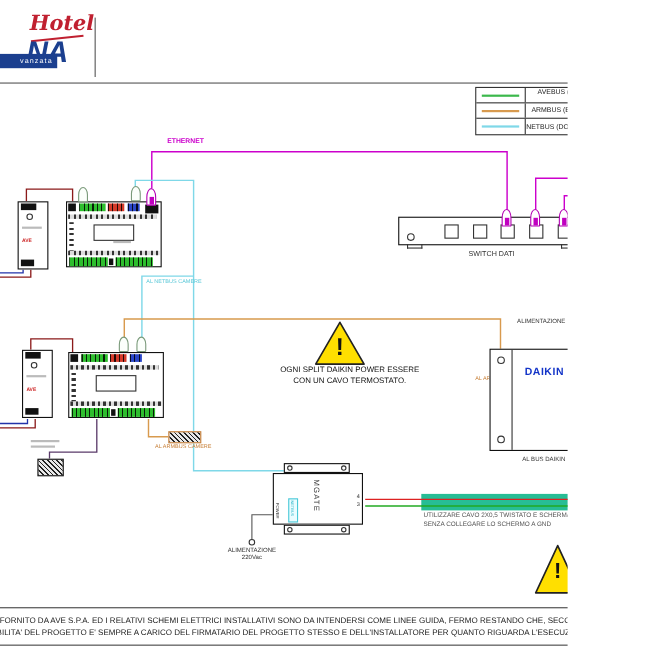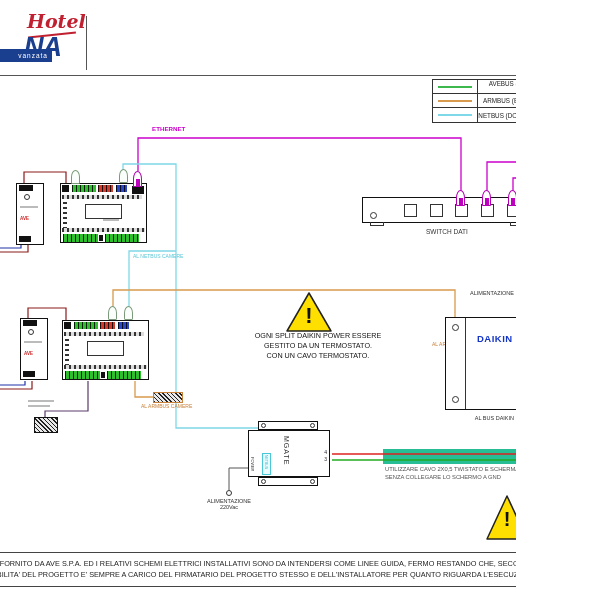--- a/index.html
+++ b/index.html
@@ -255,21 +255,20 @@
     <div>ALIMENTAZIONE</div>
     <div>220Vac</div>
   </div>
 
   <div class="tinylabel nowrap" style="left:385px;top:466px;font-size:5.8px;color:#555;">UTILIZZARE CAVO 2X0,5 TWISTATO E SCHERMATO</div>
   <div class="tinylabel nowrap" style="left:385px;top:474px;font-size:5.8px;color:#555;">SENZA COLLEGARE LO SCHERMO A GND</div>
 
   <div class="warn-bang" style="left:303px;top:303px;width:12px;font-size:22px;">!</div>
   <div class="note" style="left:238px;top:331px;width:160px;">
     <div>OGNI SPLIT DAIKIN POWER ESSERE</div>
-    <div>GESTITO DA UN TERMOSTATO.</div>
     <div>CON UN CAVO TERMOSTATO.</div>
   </div>
 
   <div class="warn-bang" style="left:501px;top:508px;width:12px;font-size:20px;">!</div>
   <div class="note" style="left:508px;top:497px;width:92px;font-size:7px;">
     <div class="nowrap">L'INTERFAC</div>
     <div class="nowrap">TERMOSTATI AVE</div>
     <div class="nowrap">CONSENTE UN N</div>
     <div class="nowrap">64</div>
   </div>

